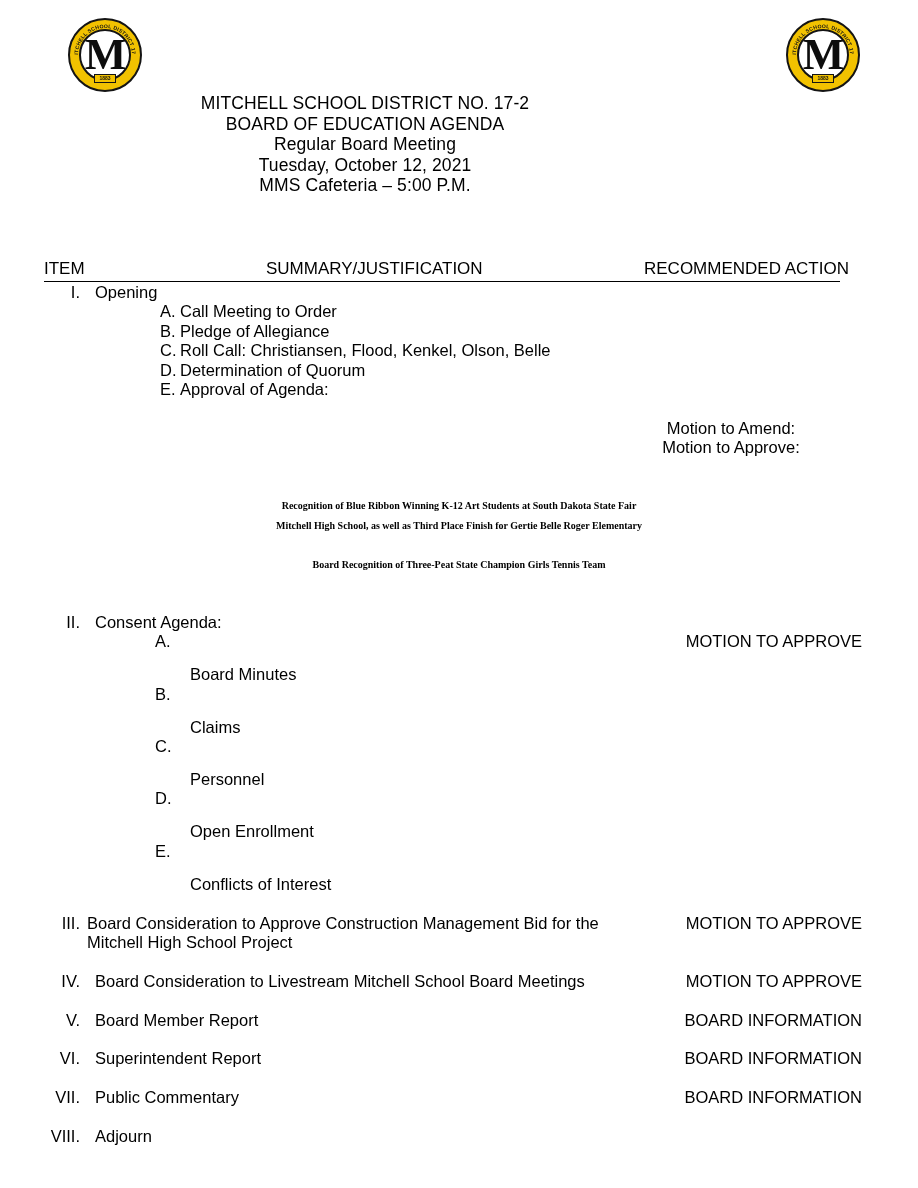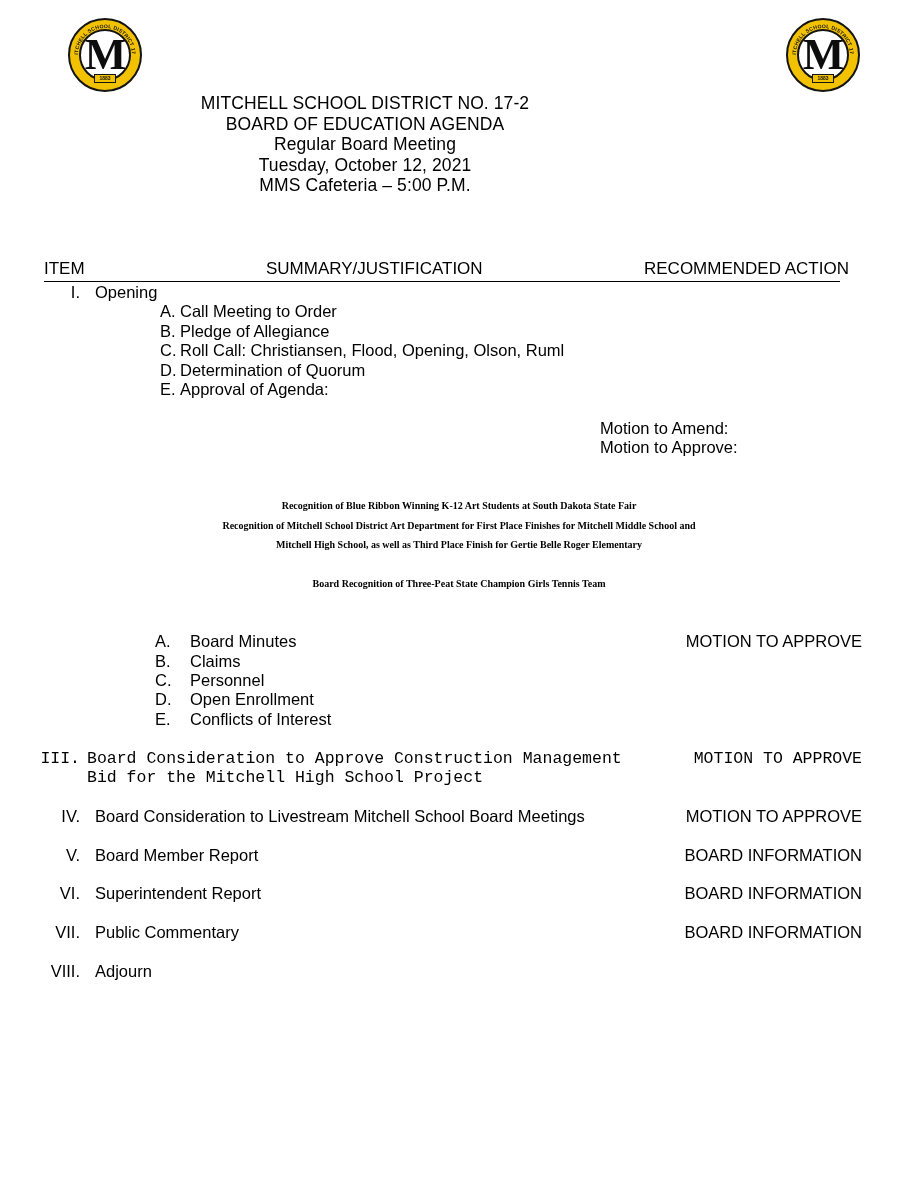--- a/index.html
+++ b/index.html
@@ -159,27 +159,27 @@
   .sub .sl {
     position: absolute;
     left: 160px;
     width: 22px;
   }
   .sub .st {
     display: inline-block;
     margin-left: 20px;
   }
   .sub2 .sl { left: 155px; width: 26px; }
-  .sub2 .st { margin-left: 30px; }
+  .sub2 .st { margin-left: 30px; margin-top: 33px; }
 
   .motions {
     position: absolute;
     left: 600px;
     width: 262px;
-    text-align: left;
+    text-align: center;
     font-size: 16.5px;
     line-height: 19.4px;
     white-space: nowrap;
   }
 
   
   .recognition {
     position: absolute;
     left: 59px;
     width: 800px;
@@ -249,21 +249,21 @@
   <div class="sub">
     <span class="sl">A.</span>
     <span class="st">Call Meeting to Order</span>
   </div>
   <div class="sub">
     <span class="sl">B.</span>
     <span class="st">Pledge of Allegiance</span>
   </div>
   <div class="sub">
     <span class="sl">C.</span>
-    <span class="st">Roll Call: Christiansen, Flood, Opening, Olson, Ruml</span>
+    <span class="st">Roll Call: Christiansen, Flood, Kenkel, Olson, Belle</span>
   </div>
   <div class="sub">
     <span class="sl">D.</span>
     <span class="st">Determination of Quorum</span>
   </div>
   <div class="sub">
     <span class="sl">E.</span>
     <span class="st">Approval of Agenda:</span>
   </div>
 
@@ -272,33 +272,36 @@
   <div class="motions" style="position:relative;left:600px;width:262px;">
     <div>Motion to Amend:</div>
     <div>Motion to Approve:</div>
   </div>
 
   <div class="spacer"></div>
   <div class="spacer"></div>
 
   <div class="recognition" style="position:relative;left:59px;">
     <div>Recognition of Blue Ribbon Winning K-12 Art Students at South Dakota State Fair</div>
-    <div>Recognition of Mitchell School District Art Department for First Place Finishes for Mitchell Middle School and</div>
     <div>Mitchell High School, as well as Third Place Finish for Gertie Belle Roger Elementary</div>
   </div>
 
   <div class="spacer"></div>
 
   <div class="recognition" style="position:relative;left:59px;">
     <div>Board Recognition of Three-Peat State Champion Girls Tennis Team</div>
   </div>
 
   <div class="spacer"></div>
   <div class="spacer"></div>
 
+  <div class="row">
+    <span class="rn">II.</span>
+    <span class="rtitle">Consent Agenda:</span>
+  </div>
   <div class="sub sub2">
     <span class="sl">A.</span>
     <span class="st">Board Minutes</span>
     <span class="raction">MOTION TO APPROVE</span>
   </div>
   <div class="sub sub2">
     <span class="sl">B.</span>
     <span class="st">Claims</span>
   </div>
   <div class="sub sub2">
@@ -309,21 +312,21 @@
     <span class="sl">D.</span>
     <span class="st">Open Enrollment</span>
   </div>
   <div class="sub sub2">
     <span class="sl">E.</span>
     <span class="st">Conflicts of Interest</span>
   </div>
 
   <div class="spacer"></div>
 
-  <div class="row" style="min-height:38.8px;font-family:Liberation Mono, monospace;">
+  <div class="row" style="min-height:38.8px;">
     <span class="rn">III.</span>
     <span class="rtitle indent2" style="left:87px;width:568px;">Board Consideration to Approve Construction Management Bid for the Mitchell High School Project</span>
     <span class="raction">MOTION TO APPROVE</span>
   </div>
 
   <div class="spacer"></div>
 
   <div class="row">
     <span class="rn">IV.</span>
     <span class="rtitle">Board Consideration to Livestream Mitchell School Board Meetings</span>

